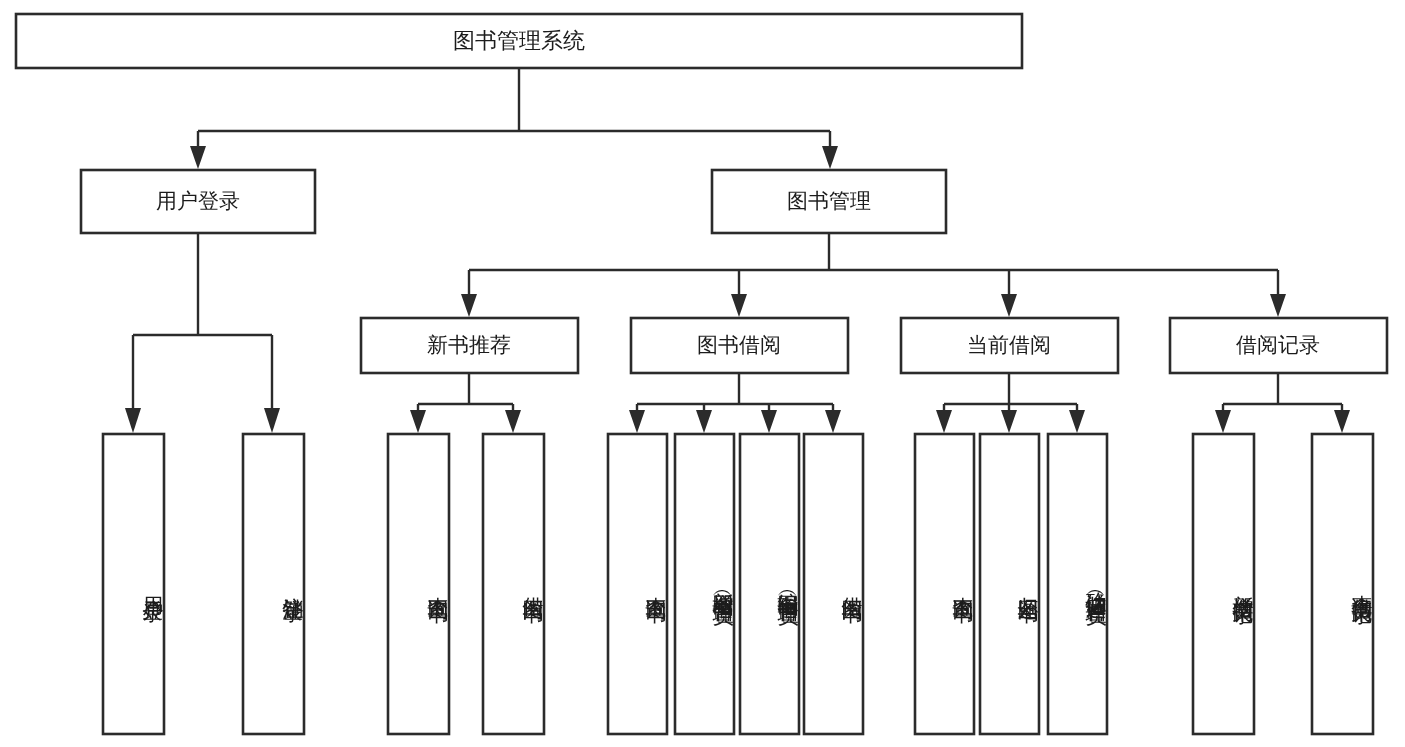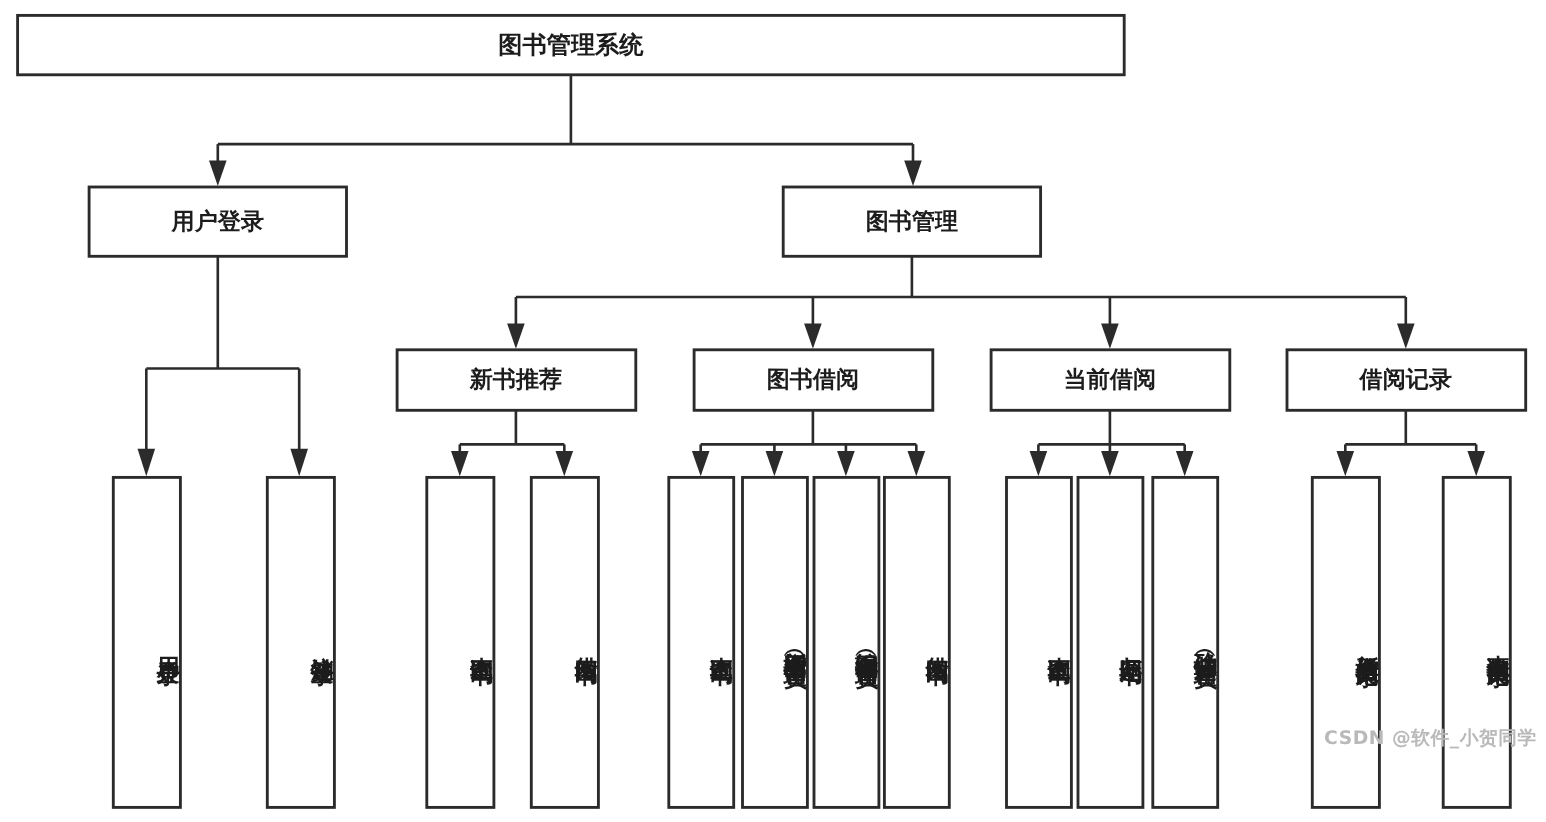--- a/index.html
+++ b/index.html
@@ -11,21 +11,20 @@
     width: 1405px;
     height: 747px;
     font-family: "DejaVu Sans", "Liberation Sans", sans-serif;
     overflow: hidden;
     position: relative;
   }
   #diagram-root {
     position: relative;
     width: 1405px;
     height: 688px;
-    font-weight: bold;
   }
   svg.chart-svg {
     position: absolute;
     top: 0;
     left: 0;
     width: 1405px;
     height: 747px;
     display: block;
   }
   .node-box {
@@ -208,14 +207,13 @@
   <div class="leaf-label" style="left: 608px; top: 434px; width: 59px; height: 300px; padding-top: 0px;">查询图书</div>
   <div class="leaf-label" style="left: 675px; top: 437px; width: 59px; height: 294px; align-items: flex-start; padding-top: 0px;">新增图书（管理员）</div>
   <div class="leaf-label" style="left: 740px; top: 437px; width: 59px; height: 294px; padding-top: 0px;">编辑图书（管理员）</div>
   <div class="leaf-label" style="left: 804px; top: 434px; width: 59px; height: 300px; padding-top: 0px;">借阅图书</div>
   <div class="leaf-label" style="left: 915px; top: 434px; width: 59px; height: 300px; padding-top: 0px;">查询图书</div>
   <div class="leaf-label" style="left: 980px; top: 434px; width: 59px; height: 300px; padding-top: 0px;">归还图书</div>
   <div class="leaf-label" style="left: 1048px; top: 437px; width: 59px; height: 294px; padding-top: 0px;">确认归还（管理员）</div>
   <div class="leaf-label" style="left: 1193px; top: 434px; width: 61px; height: 300px; padding-top: 0px;">新增借阅记录</div>
   <div class="leaf-label" style="left: 1312px; top: 434px; width: 61px; height: 300px; padding-top: 0px;">查询借阅记录</div>
 
-  <div class="watermark">CSDN @软件_小贺同学</div>
 </div>
 
 </body></html>

